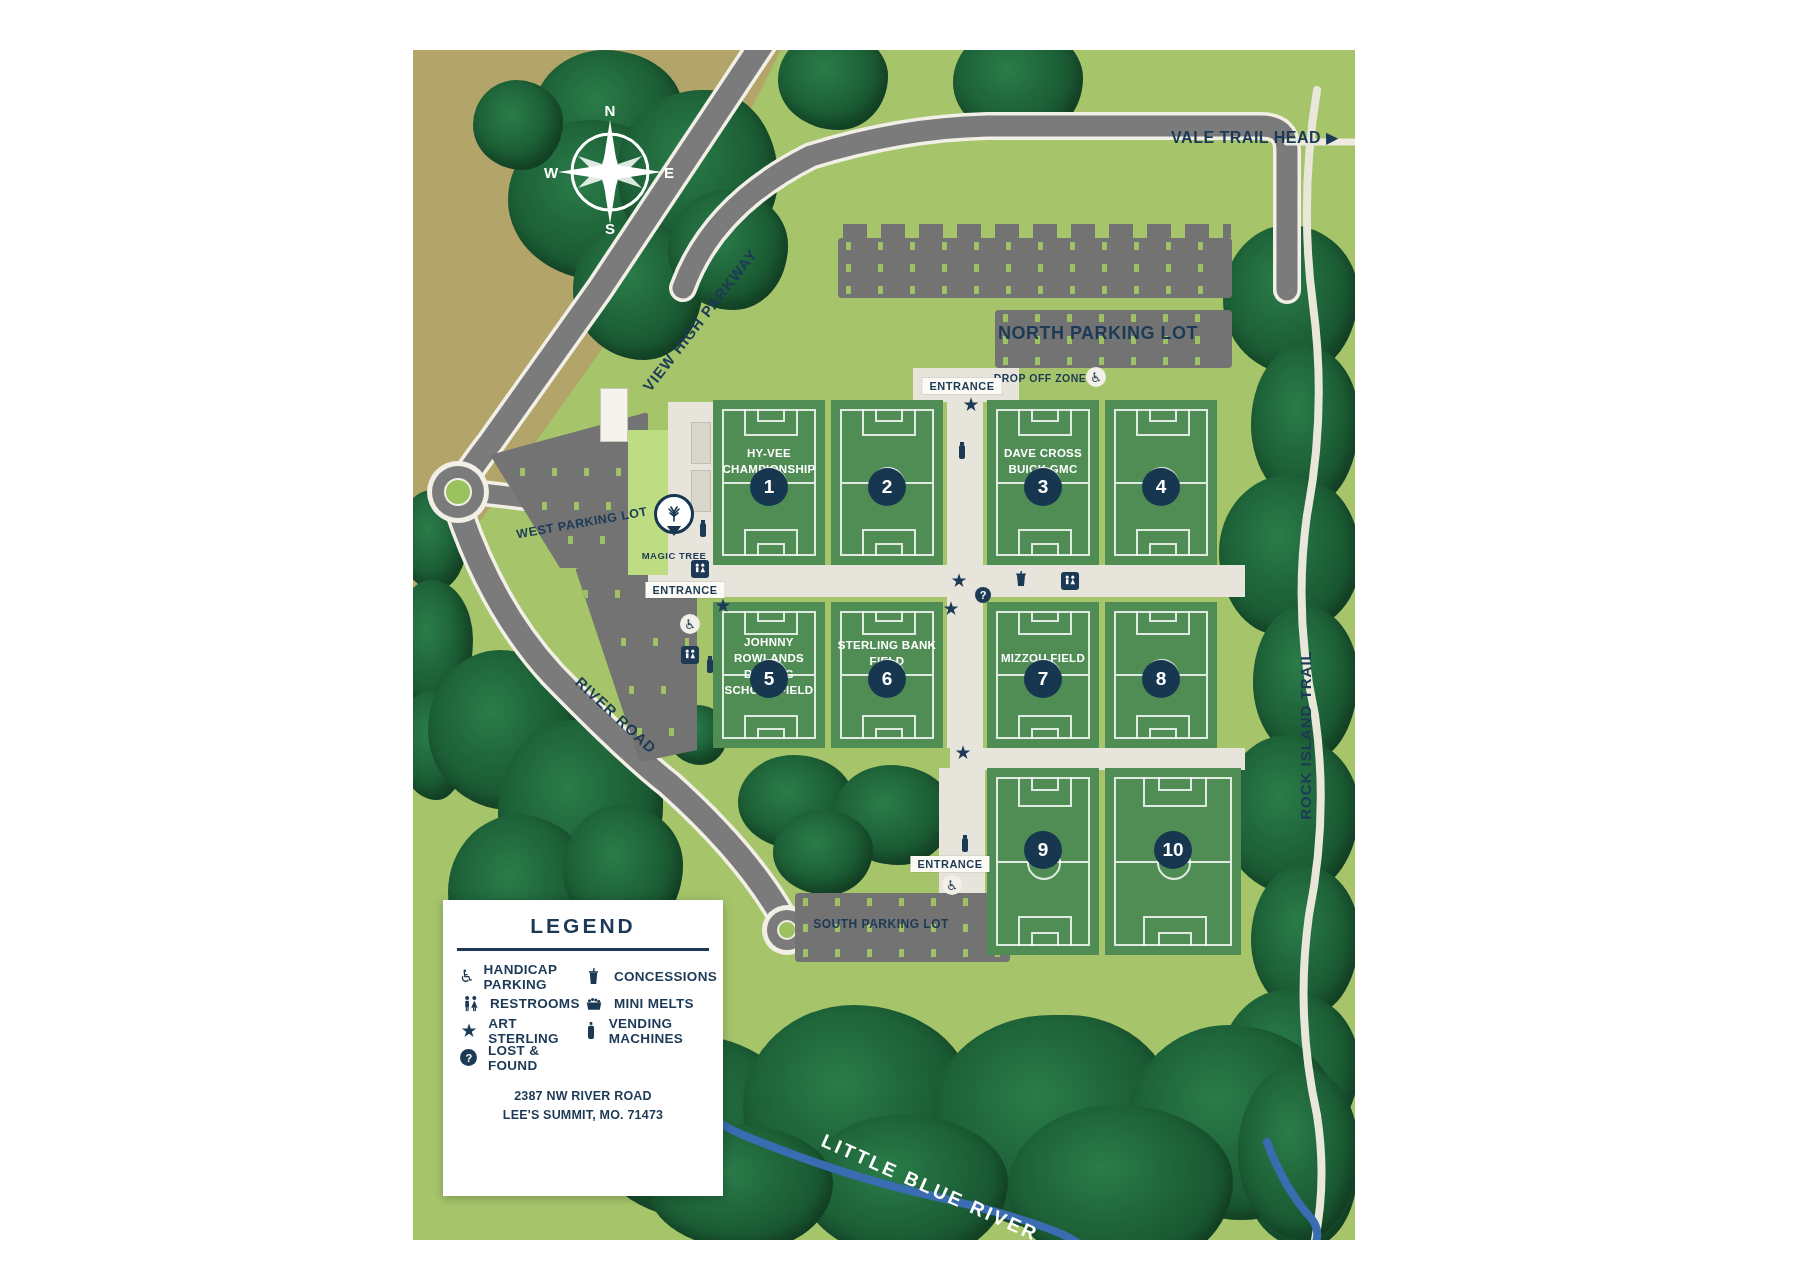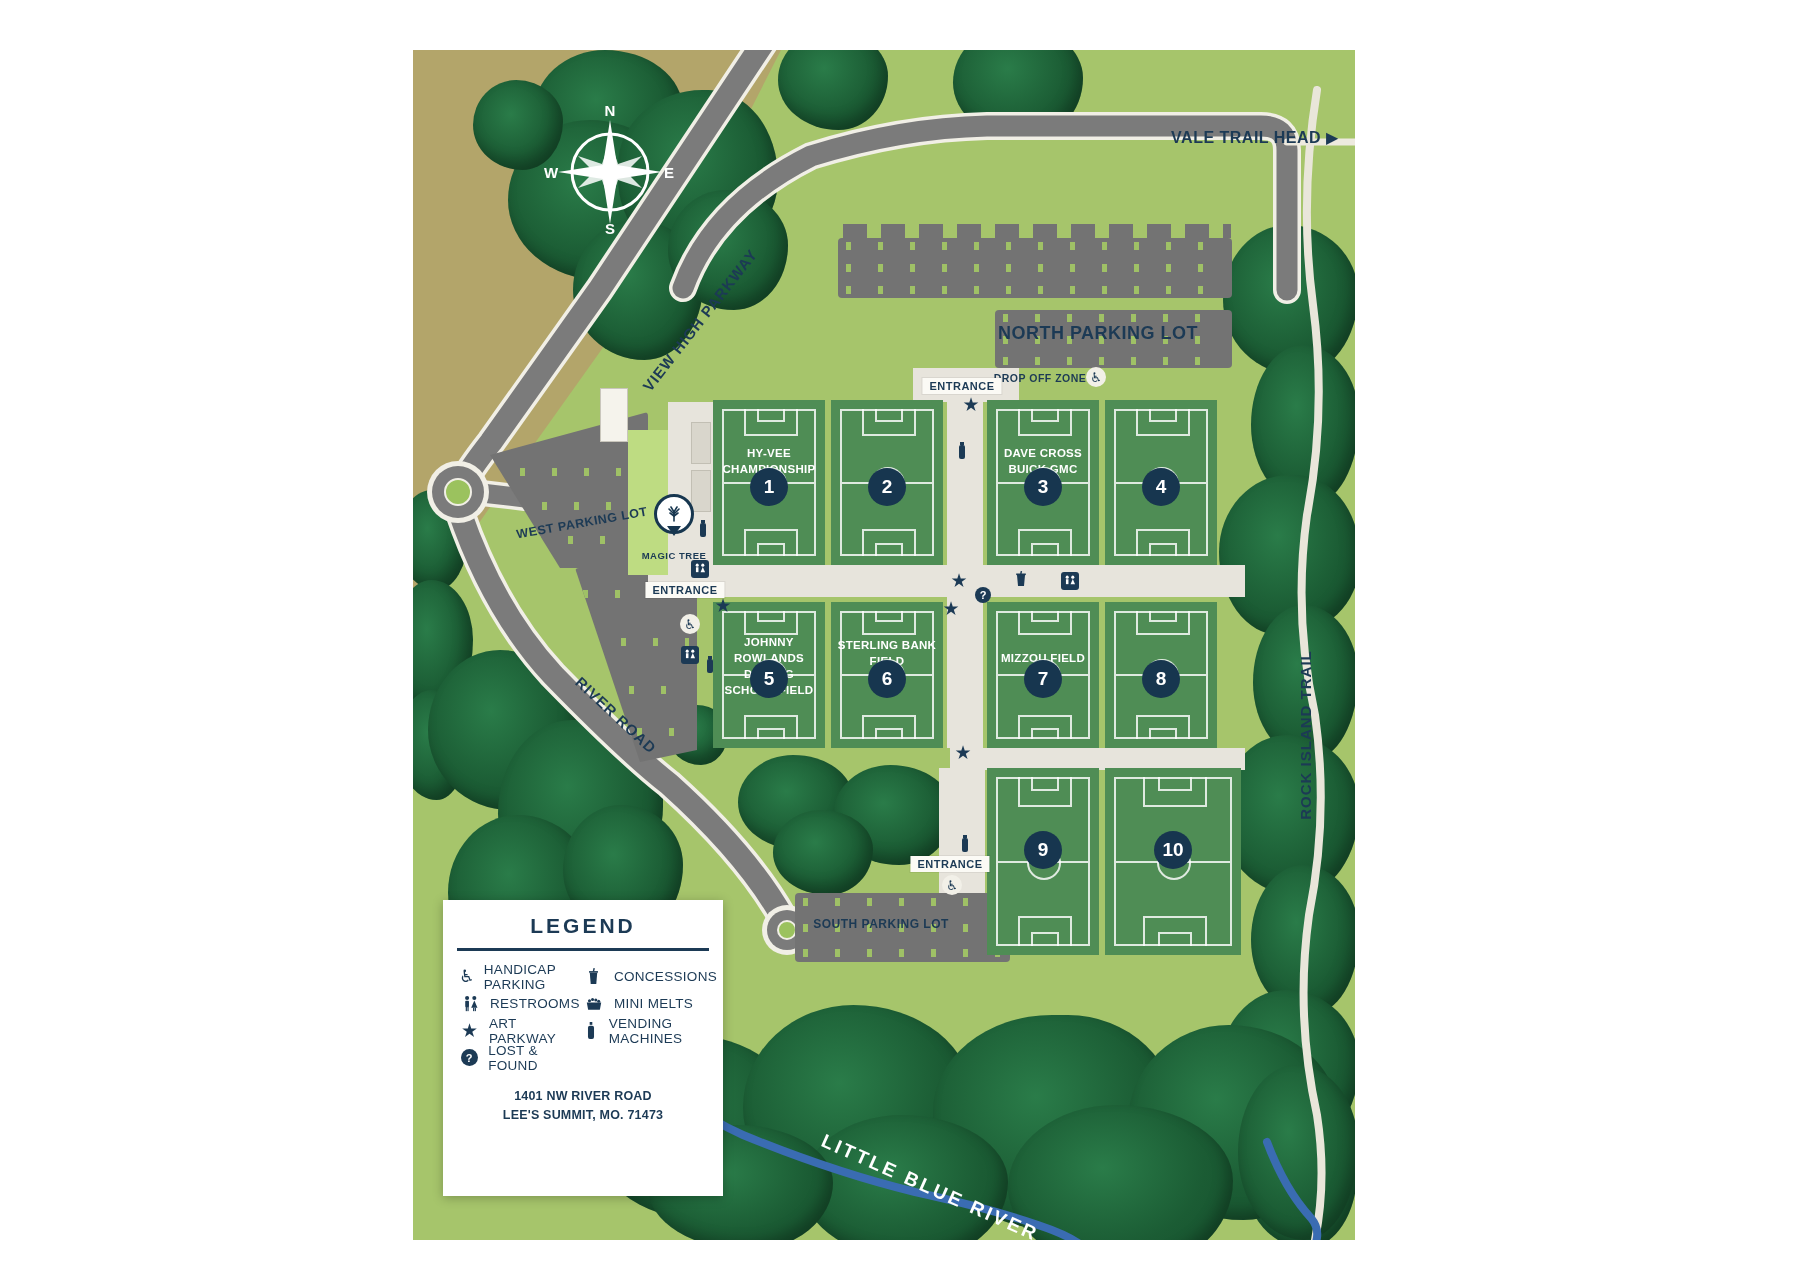--- a/index.html
+++ b/index.html
@@ -52,21 +52,21 @@
   .cletter{position:absolute;color:#fff;font-weight:bold;font-size:15px;transform:translate(-50%,-50%);}
   
   .legend{position:absolute;left:30px;top:850px;width:280px;height:296px;background:#ffffff;box-shadow:0 2px 10px rgba(0,0,0,.25);color:#1c3a55;}
   .brandrow{display:flex;align-items:center;justify-content:center;gap:10px;margin-top:22px;}
   .brandtxt{font-size:31px;font-weight:bold;letter-spacing:.2px;color:#1d3a56;}
   .ltitle{text-align:center;font-size:21px;font-weight:bold;letter-spacing:3px;margin-top:14px;}
   .lrule{height:3px;background:#1c3a55;margin:10px 14px 12px 14px;}
   .lcols{display:flex;padding:0 6px 0 16px;}
   .lcol{flex:1;}
   .lrow{display:flex;align-items:center;gap:9px;height:27px;}
-  .llab{font-size:13.5px;font-weight:normal;letter-spacing:.3px;}
+  .llab{font-size:13.5px;font-weight:bold;letter-spacing:.3px;}
   .lic{width:22px;display:flex;justify-content:center;align-items:center;color:#1c3a55;}
   .lic-star{font-size:19px;}
   .lic-hc{font-size:17px;}
   .lic-q{width:17px;height:17px;border-radius:50%;background:#1c3a55;color:#fff;font-size:11px;font-weight:bold;display:flex;align-items:center;justify-content:center;}
   .addr{text-align:center;font-size:12.5px;font-weight:bold;line-height:1.55;margin-top:16px;letter-spacing:.2px;}
 </style>
 </head>
 <body>
 
 <div class="canvas">
@@ -382,21 +382,21 @@
                   <circle cx="14.5" cy="3.5" r="2.4" fill="#1c3a55"></circle>
                   <path d="M14.5,6.5 L10.8,15 L18.2,15 Z" fill="#1c3a55"></path>
                   <rect x="13" y="15" width="1.4" height="4" fill="#1c3a55"></rect>
                   <rect x="15" y="15" width="1.4" height="4" fill="#1c3a55"></rect>
                 </svg>
             </span>
             <span class="llab">RESTROOMS</span>
           </div>
           <div class="lrow">
             <span class="lic lic-star">★</span>
-            <span class="llab">ART PARKWAY</span>
+            <span class="llab">ART STERLING</span>
           </div>
           <div class="lrow">
             <span class="lic">
                 <span class="lic-q">?</span>
               </span>
             <span class="llab">LOST &amp; FOUND</span>
           </div>
         </div>
         <div class="lcol">
           <div class="lrow">
@@ -426,18 +426,18 @@
               <svg width="8" height="17" viewBox="0 0 8 18">
                   <rect x="2.6" y="0" width="2.8" height="3" fill="#1c3a55"></rect>
                   <rect x="0.8" y="4" width="6.4" height="14" rx="2" fill="#1c3a55"></rect>
                 </svg>
             </span>
             <span class="llab">VENDING MACHINES</span>
           </div>
         </div>
       </div>
       <div class="addr">
-        <div>1401 NW RIVER ROAD</div>
+        <div>2387 NW RIVER ROAD</div>
         <div>LEE'S SUMMIT, MO. 71473</div>
       </div>
     </div>
   </div>
 </div>
 
 </body></html>

